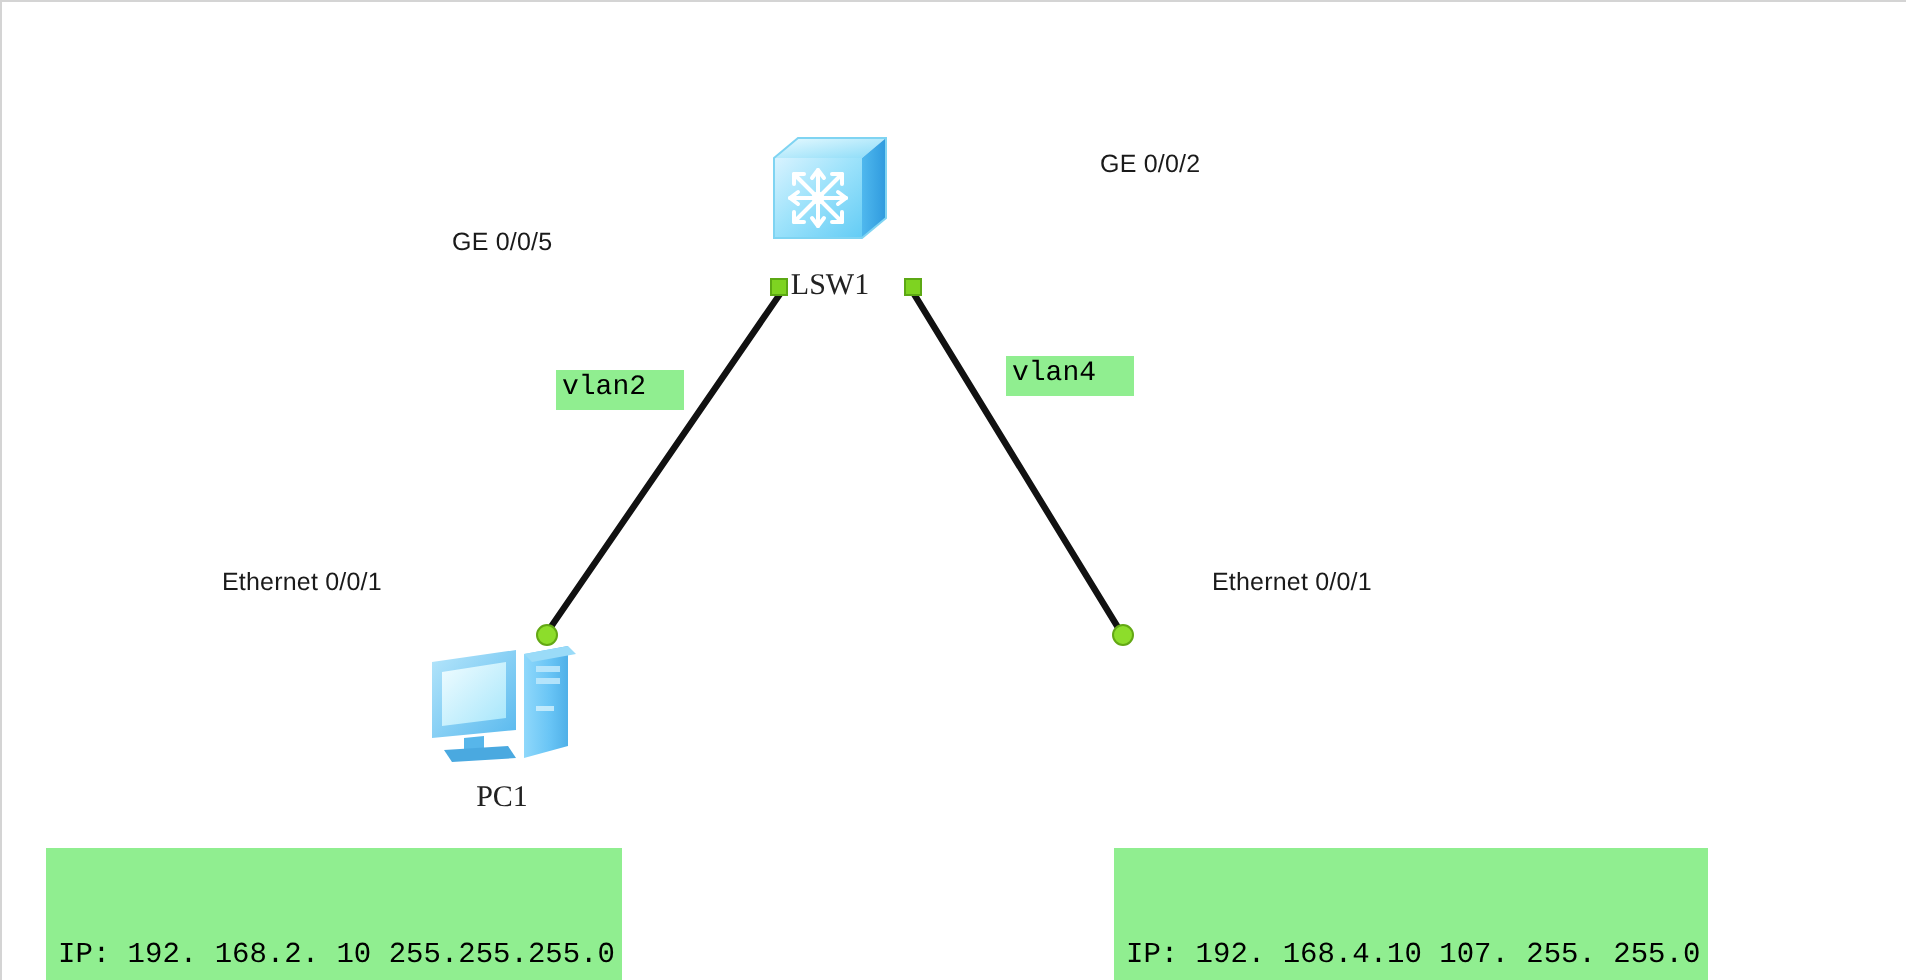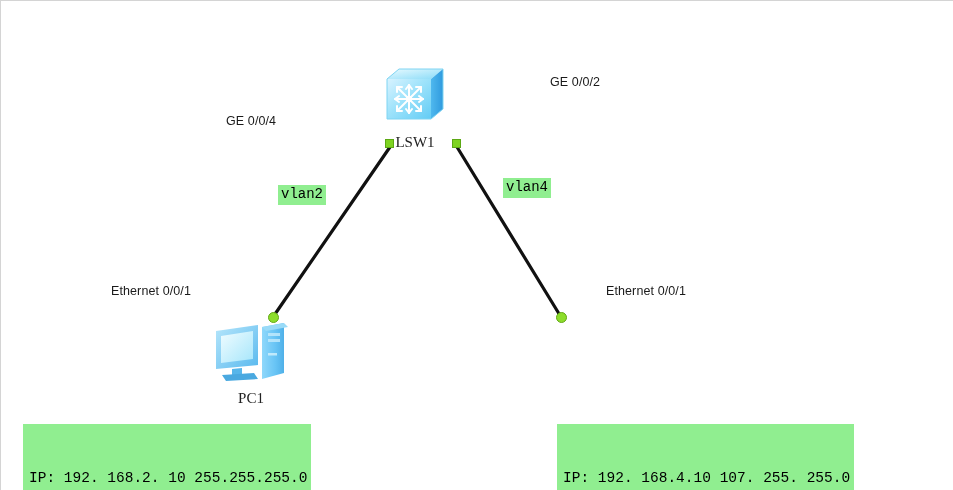--- a/index.html
+++ b/index.html
@@ -44,21 +44,21 @@
   }
 
   
   .tag {
     position: absolute;
     background: #90ee90;
     color: #000000;
     font-family: "Liberation Mono", monospace;
     font-size: 14px;
     line-height: 17px;
-    padding: 1px 3px 2px 3px;
+    padding: 1px 19px 2px 3px;
     white-space: nowrap;
   }
 
   
   .info-block {
     position: absolute;
     background: #90ee90;
     color: #000000;
     font-family: "Liberation Mono", monospace;
     font-size: 14.5px;
@@ -182,21 +182,21 @@
     </svg>
     <div class="device-label">PC1</div>
   </div>
 
 
   <div class="dot-square" style="left:384px; top:138px;"></div>
   <div class="dot-square" style="left:451px; top:138px;"></div>
   <div class="dot-round" style="left:267px; top:311px;"></div>
   <div class="dot-round" style="left:555px; top:311px;"></div>
 
-  <div class="port-label" style="left:225px; top:113px;">GE 0/0/4</div>
+  <div class="port-label" style="left:225px; top:113px;">GE 0/0/5</div>
   <div class="port-label" style="left:537px; top:74px;margin-left:12px;">GE 0/0/2</div>
   <div class="port-label" style="left:110px; top:283px;">Ethernet 0/0/1</div>
   <div class="port-label" style="left:605px; top:283px;">Ethernet 0/0/1</div>
 
   <div class="tag" style="left:277px; top:184px;">vlan2</div>
   <div class="tag" style="left:502px; top:177px;">vlan4</div>
 
   <div class="info-block" style="left:22px; top:423px;">
     <div>IP: 192. 168.2. 10 255.255.255.0</div>
     

